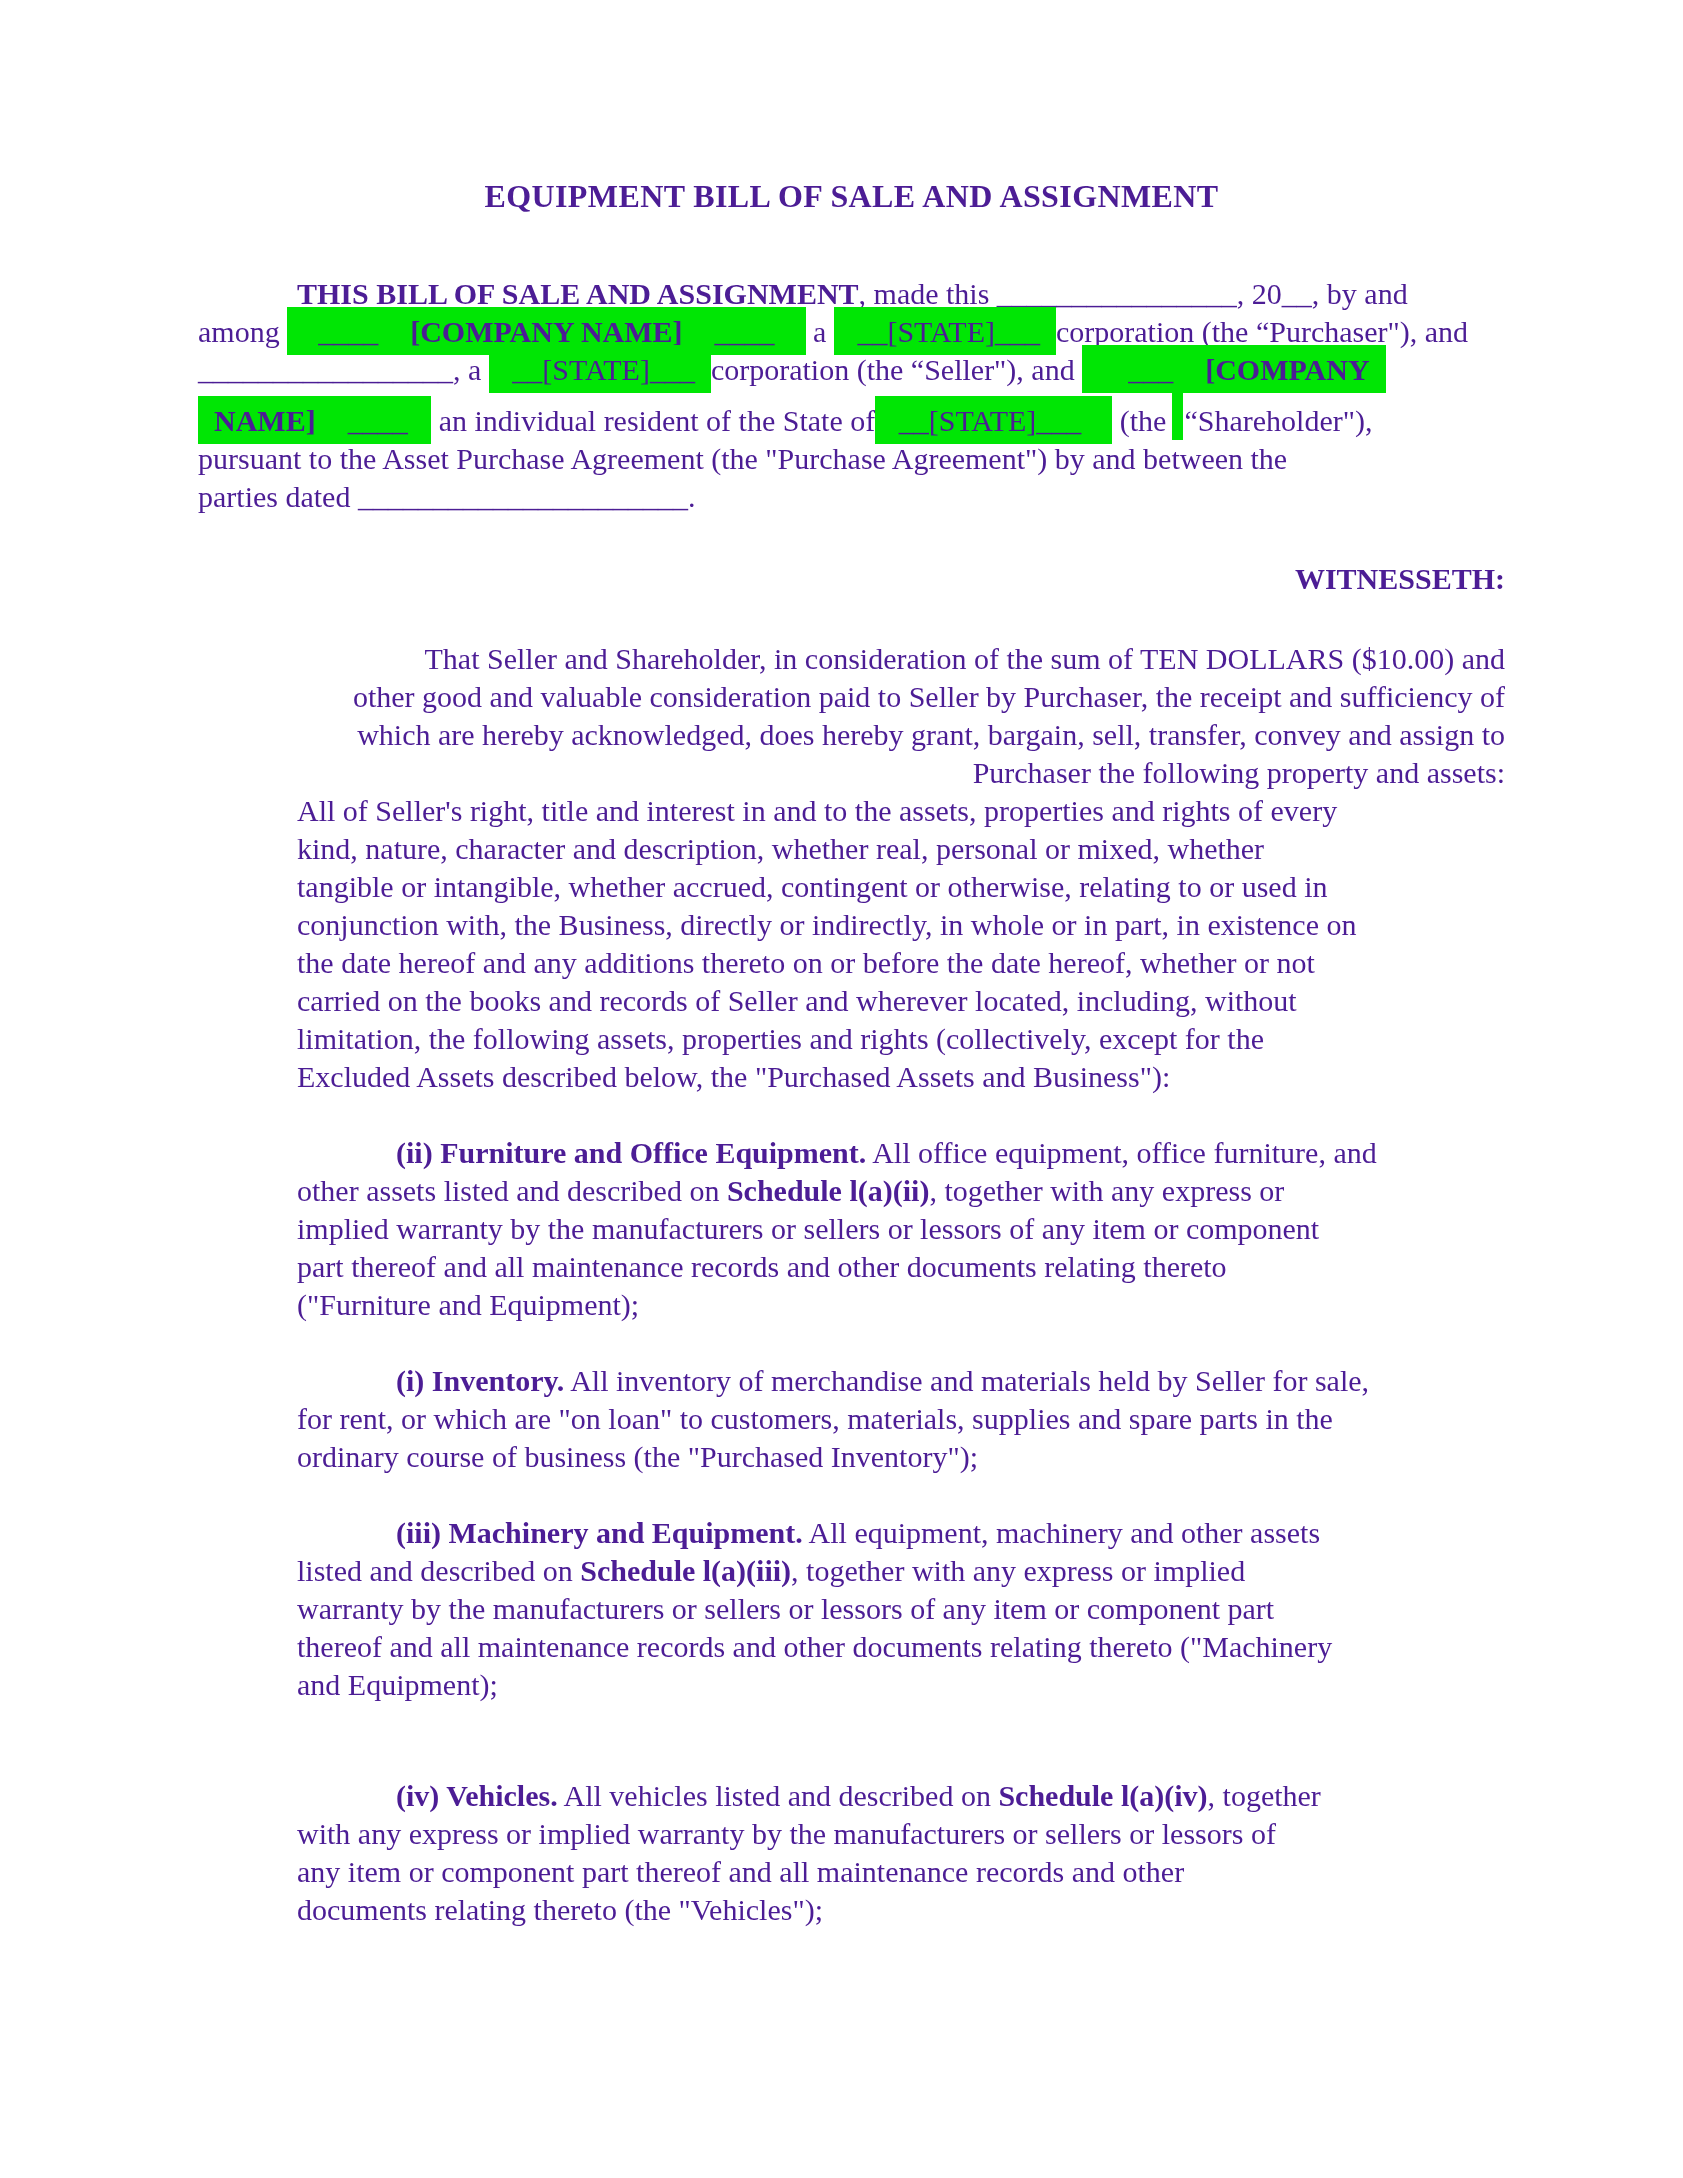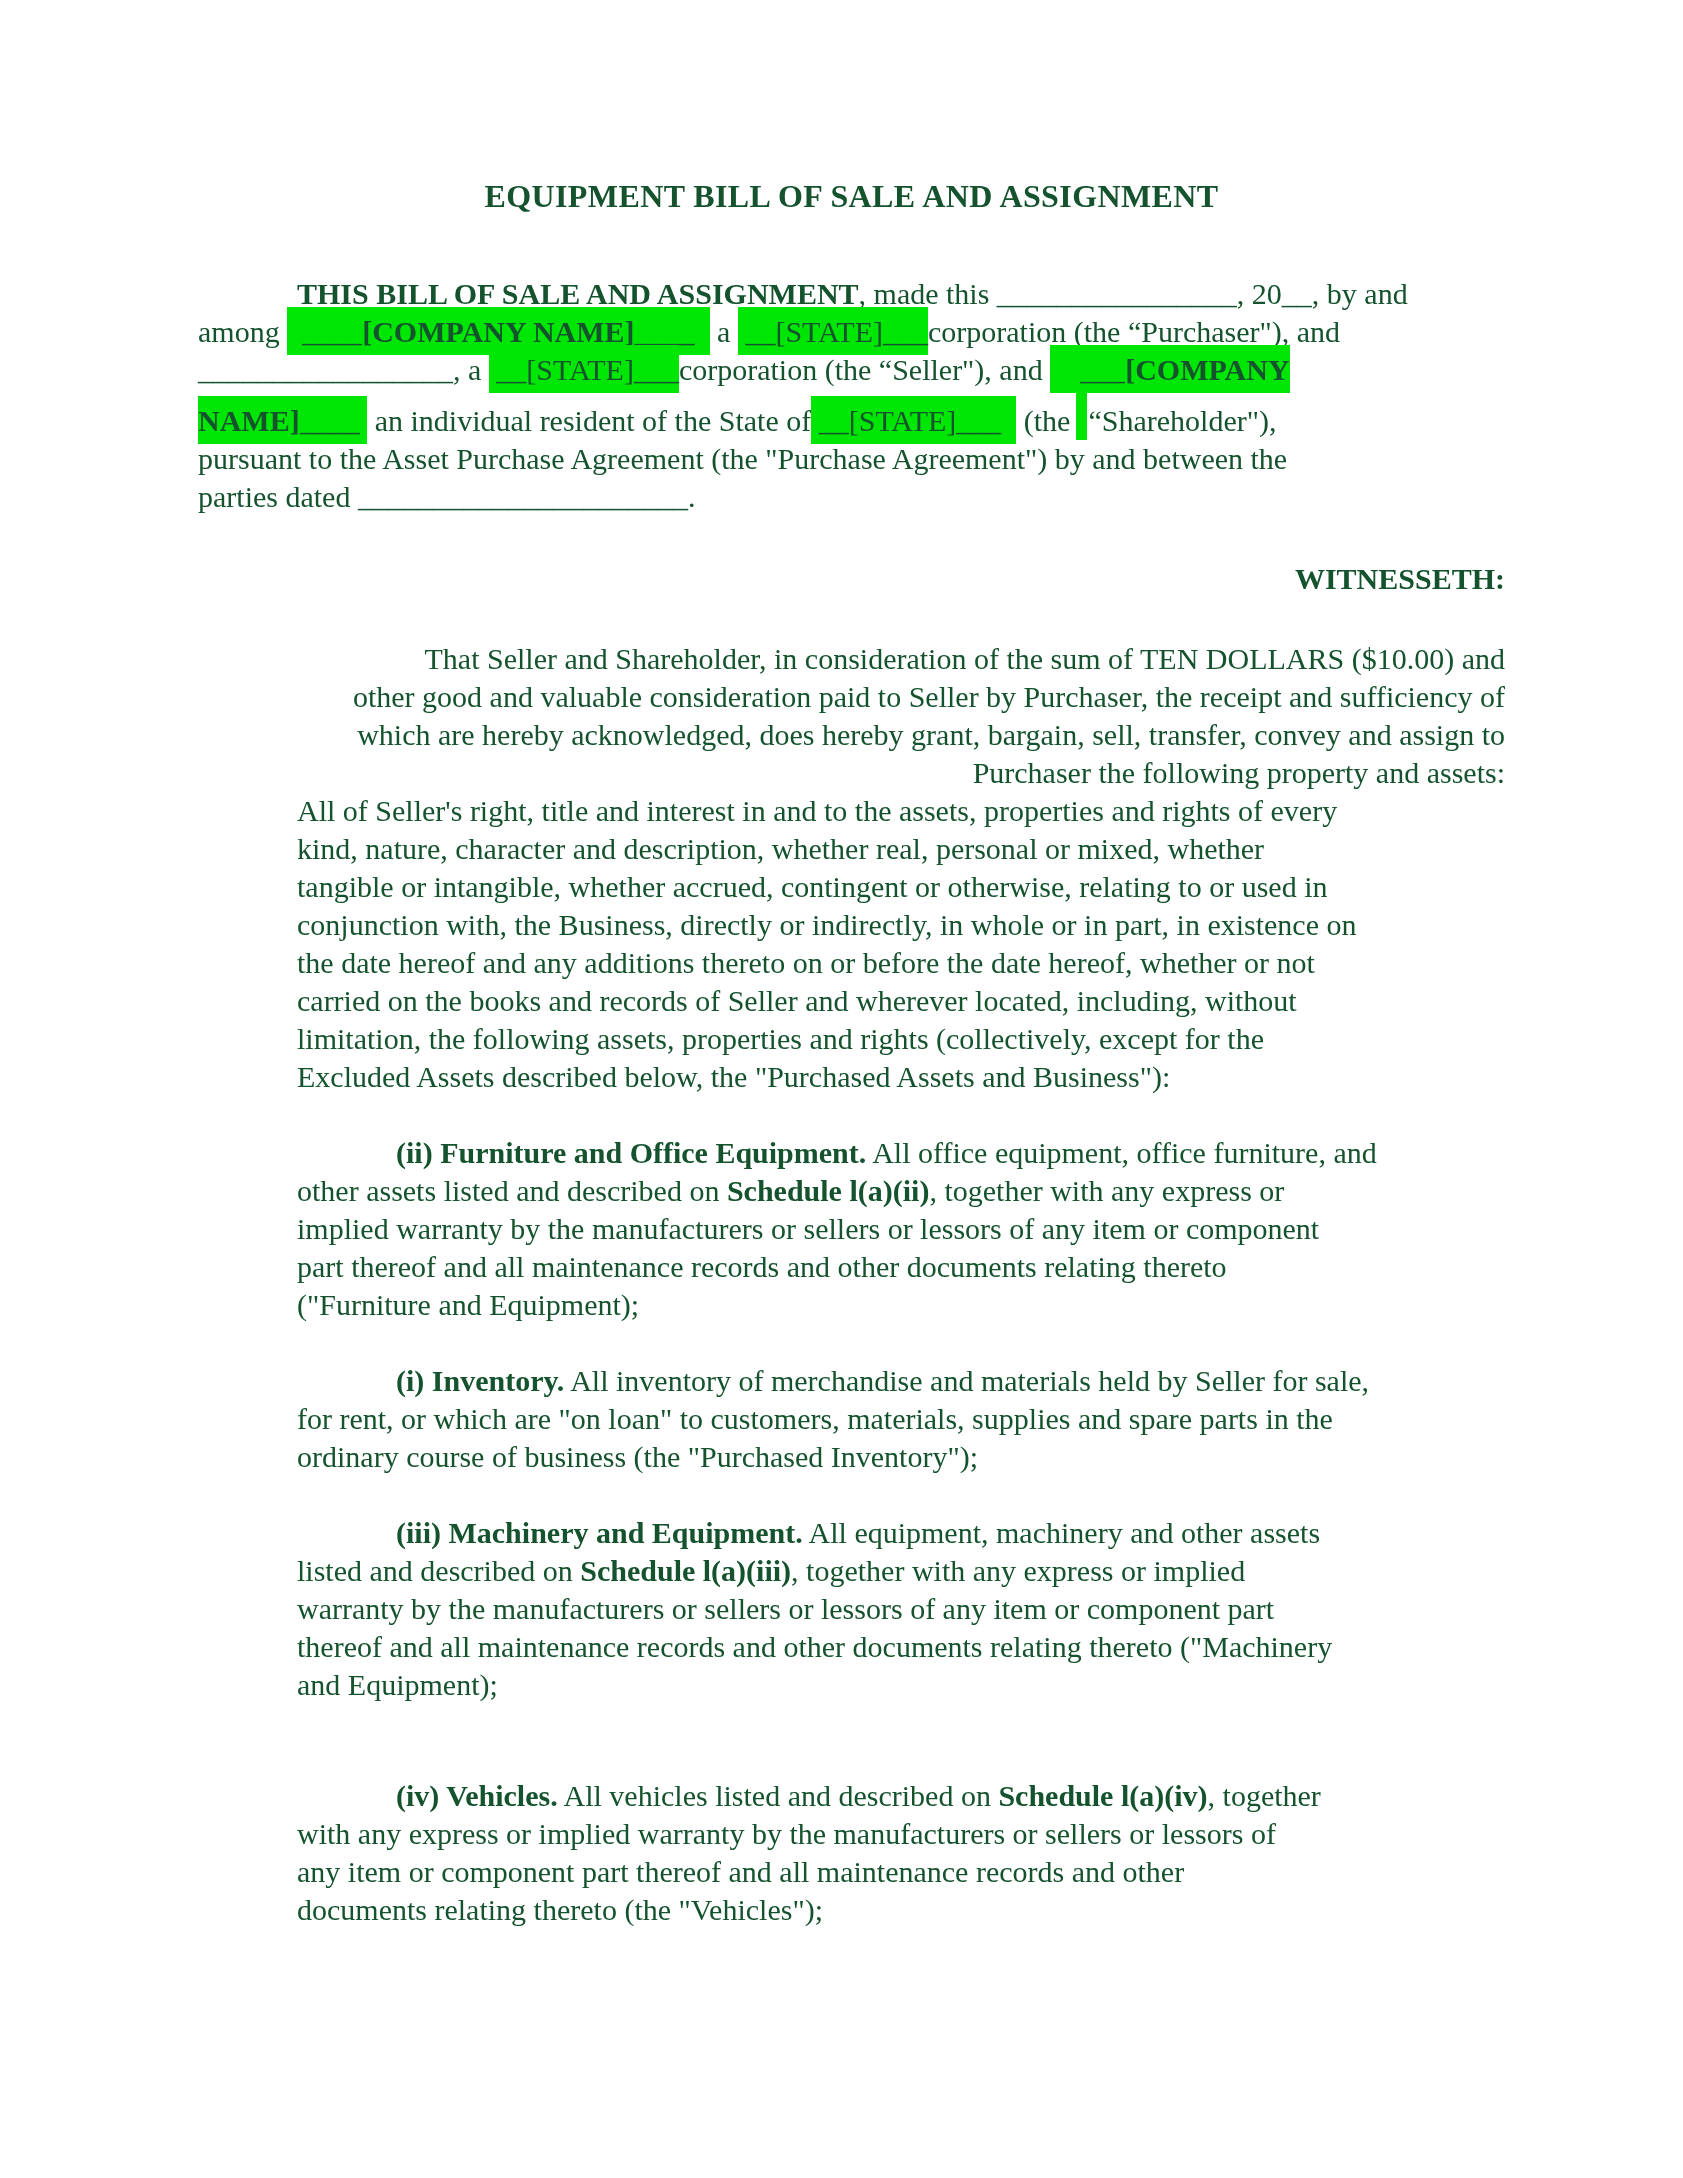--- a/index.html
+++ b/index.html
@@ -8,21 +8,21 @@
     background: #ffffff;
   }
   .page {
     position: relative;
     width: 1683px;
     height: 2178px;
     box-sizing: border-box;
     padding: 176px 178px 0 198px;
     overflow: hidden;
     background: #ffffff;
-    color: #14532d;
+    color: #4c1d95;
     font-family: "Liberation Serif", "DejaVu Serif", serif;
     font-size: 30px;
   }
   .title {
     margin: 0;
     font-size: 32px;
     font-weight: bold;
     text-align: center;
     letter-spacing: 0.4px;
     line-height: 40px;
@@ -41,21 +41,21 @@
   .mt-md   { margin-top: 38px; }
   .mt-xxl  { margin-top: 73px; }
   .center-head {
     text-align: right;
     font-weight: bold;
     font-size: 30px;
     line-height: 38px;
   }
   .hl {
     background: #00e604;
-    padding: 8px 0 7px;
+    padding: 8px 16px 7px;
   }
   .b { font-weight: bold; }
   .bar {
     display: inline-block;
     width: 11px;
     height: 51px;
     background: #00e604;
     vertical-align: -9px;
     margin: 0 1px 0 6px;
   }

